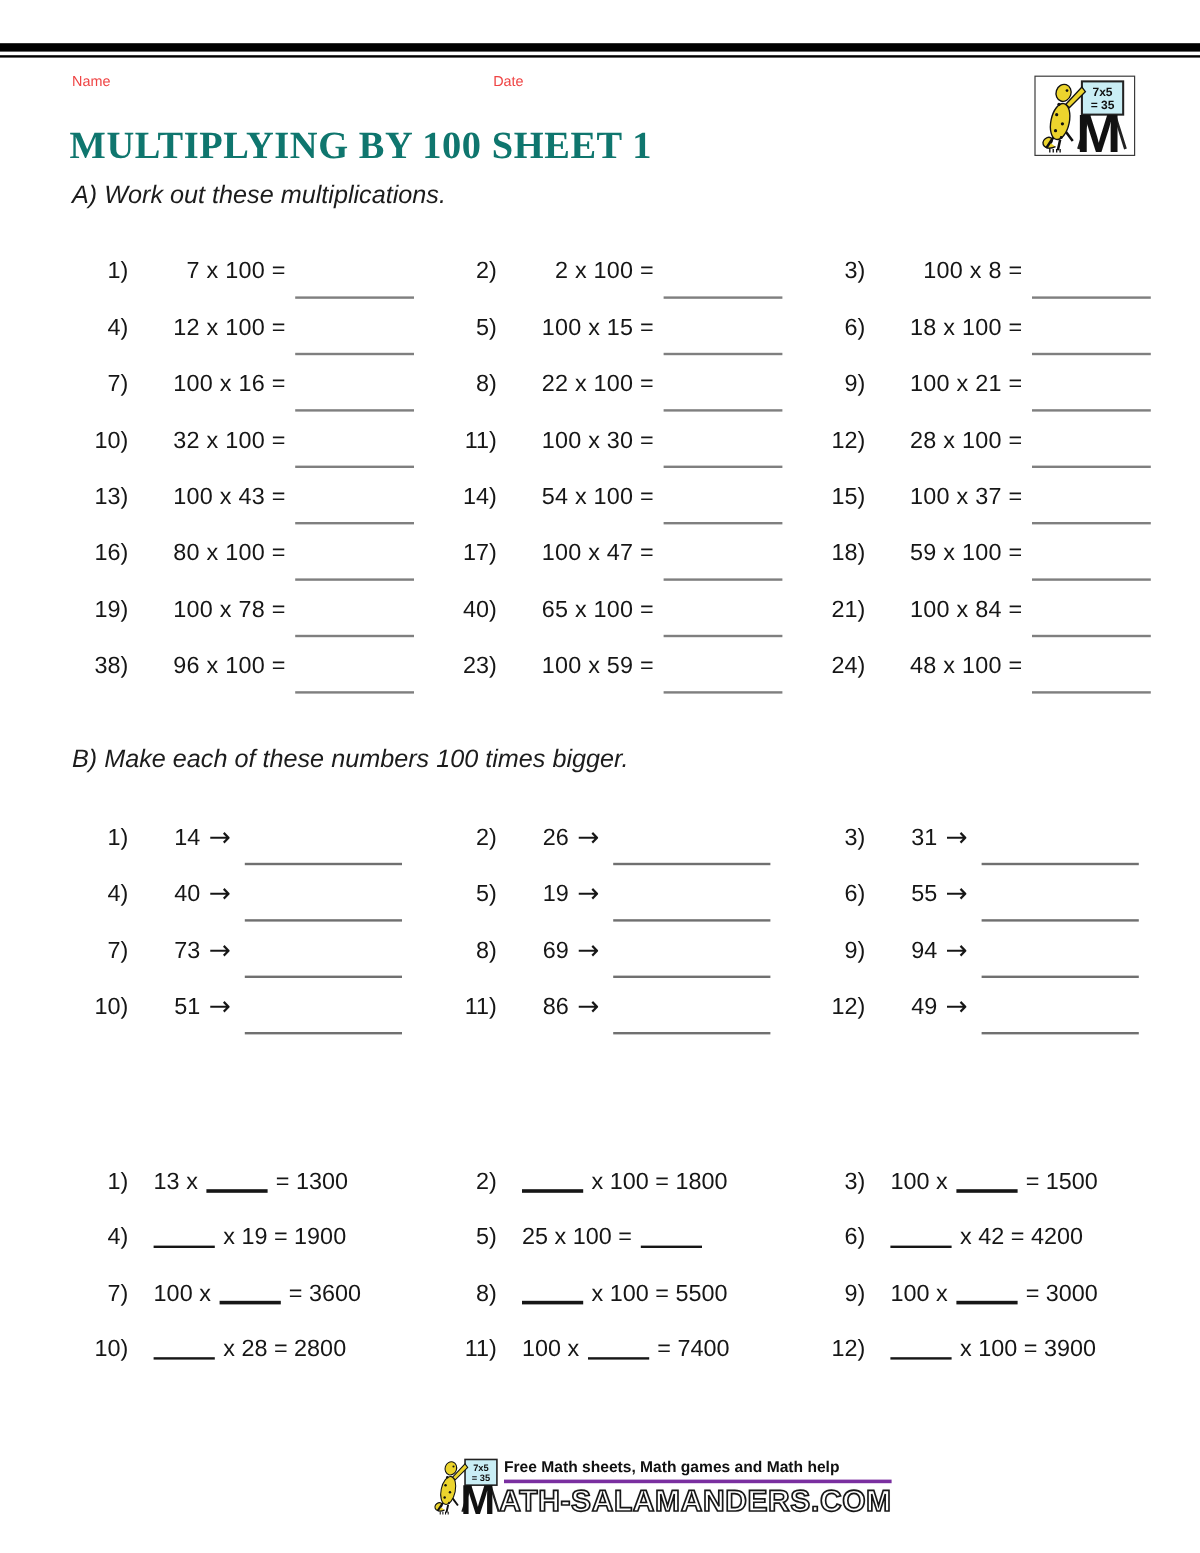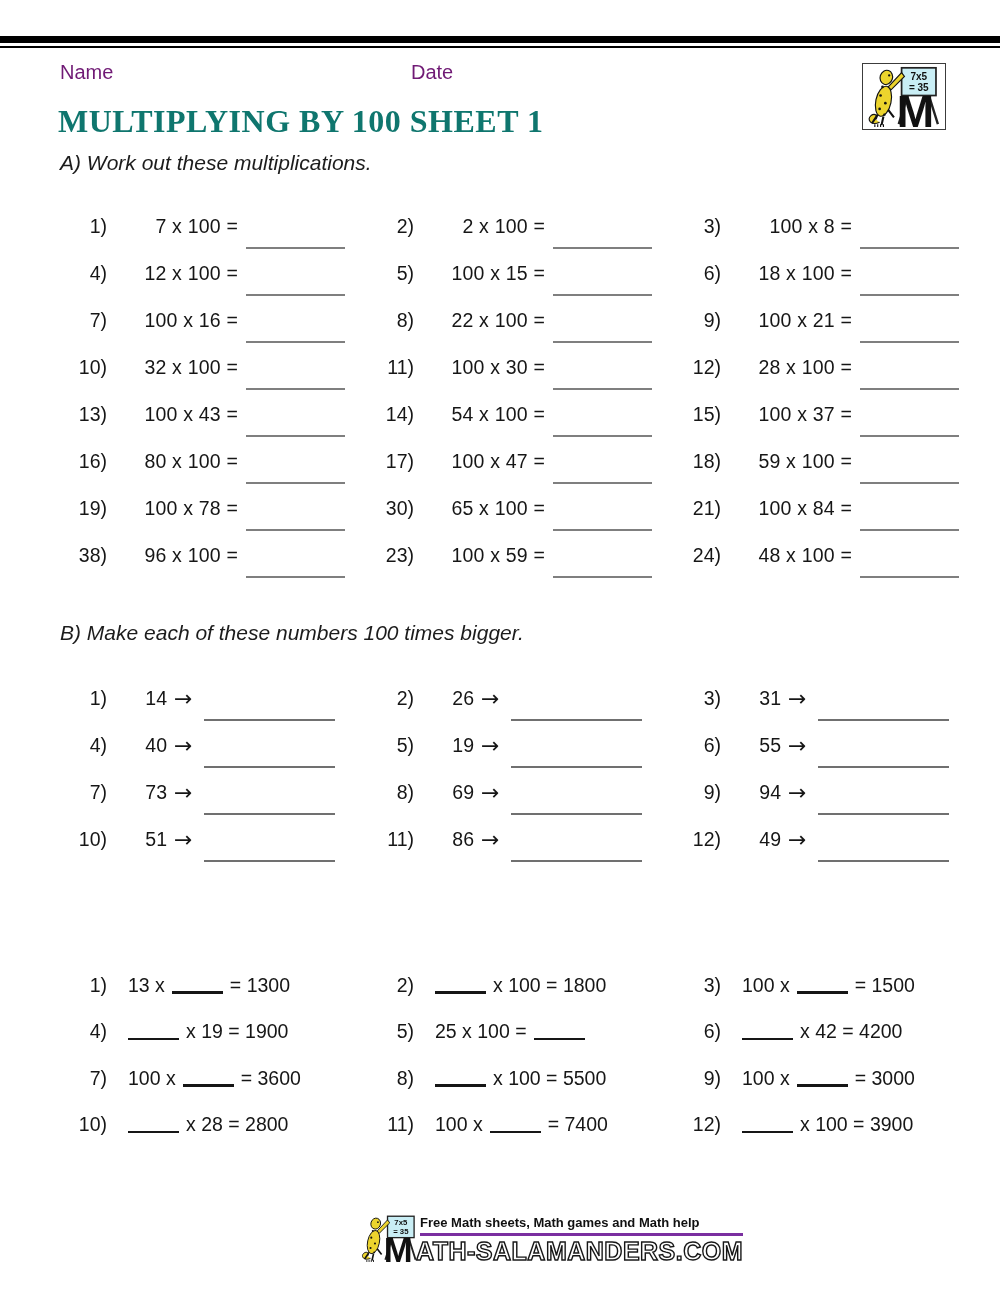--- a/index.html
+++ b/index.html
@@ -4,21 +4,21 @@
 <style>
   html,body { margin:0; padding:0; background:#fff; }
   #page {
     position:relative; width:1000px; height:1294px; background:#ffffff;
     font-family:"Liberation Sans","DejaVu Sans",sans-serif; color:#161616;
     overflow:hidden;
   }
   .rule-thick { position:absolute; left:0; top:36px; width:1000px; height:7px; background:#000; }
   .rule-thin  { position:absolute; left:0; top:46px; width:1000px; height:2px; background:#000; }
 
-  .hdr-label { position:absolute; top:61px; font-size:20px; color:#701a75;text-align:right; }
+  .hdr-label { position:absolute; top:61px; font-size:12px; color:#ef4444;text-align:right; }
   #name-label { left:60px; }
   #date-label { left:411px; }
 
   #logo-box {
     position:absolute; left:862px; top:63px; width:84px; height:67px;
     border:1.5px solid #3c3c3c; background:#fff; box-sizing:border-box;
   }
 
   #page-title {
     position:absolute; left:58px; top:103px;
@@ -200,21 +200,21 @@
         <span class="pnum">18)</span>
         <span class="pexpr">59 x 100 =</span>
         <span class="aline"></span>
       </div>
       <div class="prob">
         <span class="pnum">19)</span>
         <span class="pexpr">100 x 78 =</span>
         <span class="aline"></span>
       </div>
       <div class="prob">
-        <span class="pnum">30)</span>
+        <span class="pnum">40)</span>
         <span class="pexpr">65 x 100 =</span>
         <span class="aline"></span>
       </div>
       <div class="prob">
         <span class="pnum">21)</span>
         <span class="pexpr">100 x 84 =</span>
         <span class="aline"></span>
       </div>
       <div class="prob">
         <span class="pnum">38)</span>

